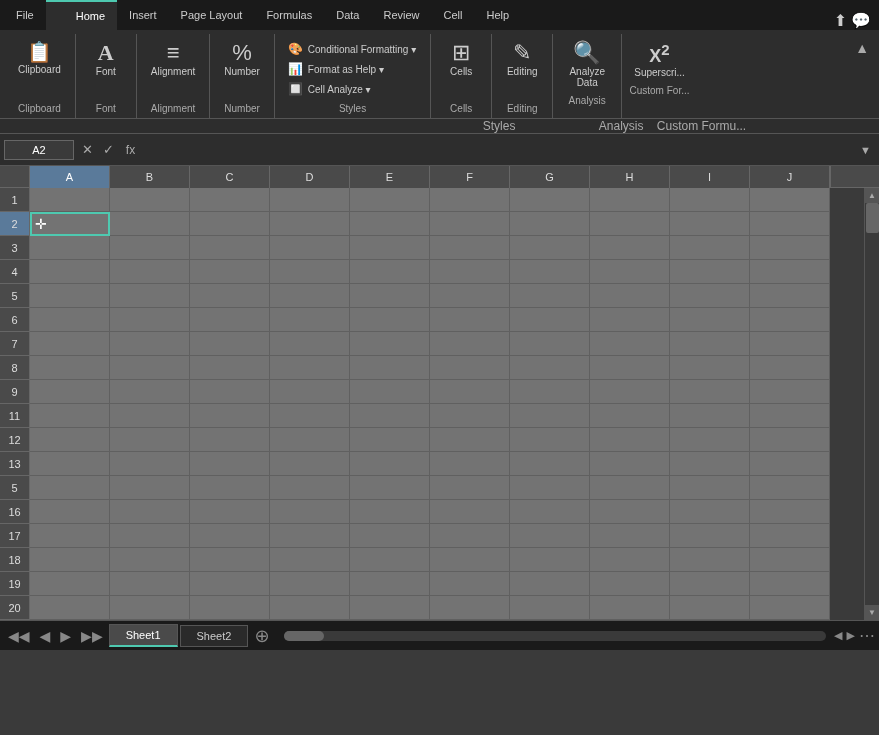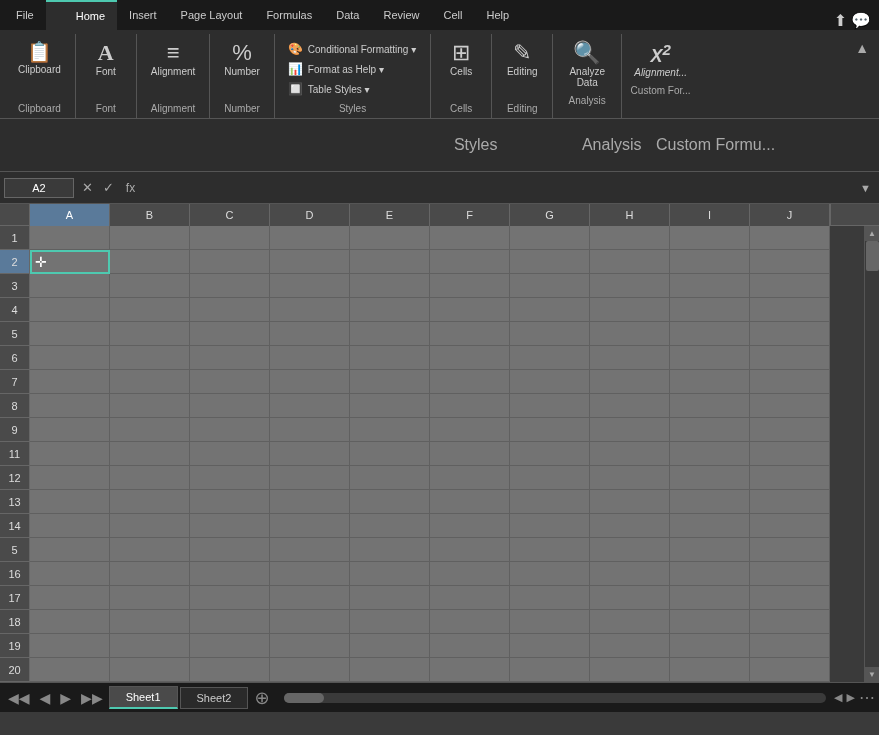--- a/index.html
+++ b/index.html
@@ -126,21 +126,21 @@
         <div class="styles-btn">
           <span class="sicon">🎨</span>
           <span>Conditional Formatting ▾</span>
         </div>
         <div class="styles-btn">
           <span class="sicon">📊</span>
           <span>Format as Help ▾</span>
         </div>
         <div class="styles-btn">
           <span class="sicon">🔲</span>
-          <span>Table Styles ▾</span>
+          <span>Cell Analyze ▾</span>
         </div>
       </div>
       <div class="ribbon-group-label">Styles</div>
     </div>
 
     <div class="ribbon-group">
       <div class="ribbon-group-items">
         <div class="ribbon-btn">
           <div class="btn-icon" style="font-size:22px;">⊞</div>
           <div class="btn-label">Cells</div>
@@ -165,34 +165,34 @@
           <div class="btn-icon" style="font-size:22px;">🔍</div>
           <div class="btn-label" style="white-space:pre-line; text-align:center;">Analyze
 Data</div>
         </div>
       </div>
       <div class="ribbon-group-label" style="font-size:10px; color:#aaa; padding:3px 0 4px 0;">Analysis</div>
     </div>
 
     <div class="custom-group">
       <div class="custom-items">
-        <div class="ribbon-btn" style="min-width:50px;font-style:italic;">
+        <div class="ribbon-btn" style="min-width:50px;">
           <div class="btn-icon" style="font-size:18px; font-weight:bold;">X<sup>2</sup></div>
-          <div class="btn-label">Alignment...</div>
+          <div class="btn-label">Superscri...</div>
         </div>
       </div>
       <div class="ribbon-group-label" style="font-size:10px; color:#aaa; padding:3px 0 4px 0;">Custom For...</div>
     </div>
 
     <div style="margin-left:auto; display:flex; align-items:flex-start; padding-top:4px;">
       <span style="color:#aaa; cursor:pointer; padding:2px 6px; font-size:14px;">▲</span>
     </div>
   </div>
 
-  <div style="text-align:center; font-size:16px; color:#aaa; border-top:1px solid #555; padding:17px 0; background:#2d2d2d;">
+  <div style="text-align:center; font-size:12px; color:#aaa; border-top:1px solid #555; padding:0 0; background:#2d2d2d;">
     <span style="padding-left:350px;">Styles</span>
     <span style="padding-left:80px;">Analysis</span>
     <span style="padding-left:10px;">Custom Formu...</span>
   </div>
 </div>
 
 <div class="formula-bar">
   <div class="cell-ref">A2</div>
   <div class="formula-bar-actions">
     <span>✕</span>
@@ -377,33 +377,20 @@
           <div class="cell" style="width:80px;"></div>
           <div class="cell" style="width:80px;"></div>
           <div class="cell" style="width:80px;"></div>
           <div class="cell" style="width:80px;"></div>
           <div class="cell" style="width:80px;"></div>
           <div class="cell" style="width:80px;"></div>
           <div class="cell" style="width:80px;"></div>
           <div class="cell" style="width:80px;"></div>
         </div>
       <div class="grid-row">
-          <div class="row-num">14</div>
-          <div class="cell" style="width:80px;"></div>
-          <div class="cell" style="width:80px;"></div>
-          <div class="cell" style="width:80px;"></div>
-          <div class="cell" style="width:80px;"></div>
-          <div class="cell" style="width:80px;"></div>
-          <div class="cell" style="width:80px;"></div>
-          <div class="cell" style="width:80px;"></div>
-          <div class="cell" style="width:80px;"></div>
-          <div class="cell" style="width:80px;"></div>
-          <div class="cell" style="width:80px;"></div>
-        </div>
-      <div class="grid-row">
           <div class="row-num">5</div>
           <div class="cell" style="width:80px;"></div>
           <div class="cell" style="width:80px;"></div>
           <div class="cell" style="width:80px;"></div>
           <div class="cell" style="width:80px;"></div>
           <div class="cell" style="width:80px;"></div>
           <div class="cell" style="width:80px;"></div>
           <div class="cell" style="width:80px;"></div>
           <div class="cell" style="width:80px;"></div>
           <div class="cell" style="width:80px;"></div>

